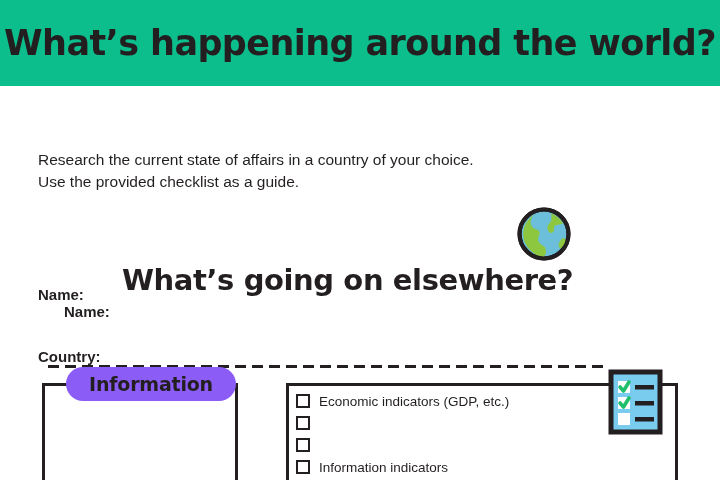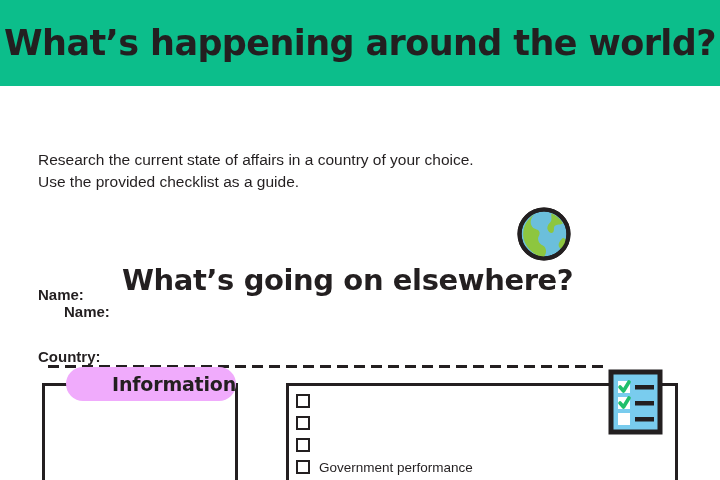--- a/index.html
+++ b/index.html
@@ -114,24 +114,24 @@
     box-sizing: border-box;
     background: #ffffff;
   }
   .info-pill {
     position: absolute;
     left: 66px;
     top: 367px;
     width: 170px;
     height: 34px;
     border-radius: 18px;
-    background: #f0abfc;
+    background: #8b5cf6;
     display: flex;
     align-items: center;
-    justify-content: flex-end;
+    justify-content: center;
   }
   .info-pill span {
     font-size: 19px;
     font-weight: 700;
     color: #231f20;
     letter-spacing: -0.2px;
     font-family: "DejaVu Sans", sans-serif;
   }
 
   .check-box {
@@ -219,30 +219,31 @@
 <div class="info-box"></div>
 <div class="info-pill">
   <span>Information</span>
 </div>
 
 <div class="check-box"></div>
 
 <div class="check-list">
   <div class="check-item">
     <span class="check-square"></span>
-  </div>
-  <div class="check-item">
-    <span class="check-square"></span>
-  </div>
-  <div class="check-item">
-    <span class="check-square"></span>
-  </div>
-  <div class="check-item">
-    <span class="check-square"></span>
-    <span class="check-text">Government performance</span>
+    <span class="check-text">Economic indicators (GDP, etc.)</span>
+  </div>
+  <div class="check-item">
+    <span class="check-square"></span>
+  </div>
+  <div class="check-item">
+    <span class="check-square"></span>
+  </div>
+  <div class="check-item">
+    <span class="check-square"></span>
+    <span class="check-text">Information indicators</span>
   </div>
 </div>
 
 <svg class="clipboard-icon" viewBox="0 0 55 66">
   <rect x="3" y="3" width="49" height="60" fill="#79CCEE" stroke="#231f20" stroke-width="5"></rect>
   <rect x="10" y="12" width="12" height="12" fill="#ffffff"></rect>
   <path d="M12 18 L15.5 22 L21 13" fill="none" stroke="#1FBF6B" stroke-width="3.6" stroke-linecap="round" stroke-linejoin="round"></path>
   <rect x="27" y="16" width="19" height="4.5" fill="#231f20"></rect>
   <rect x="10" y="28" width="12" height="12" fill="#ffffff"></rect>
   <path d="M12 34 L15.5 38 L21 29" fill="none" stroke="#1FBF6B" stroke-width="3.6" stroke-linecap="round" stroke-linejoin="round"></path>

